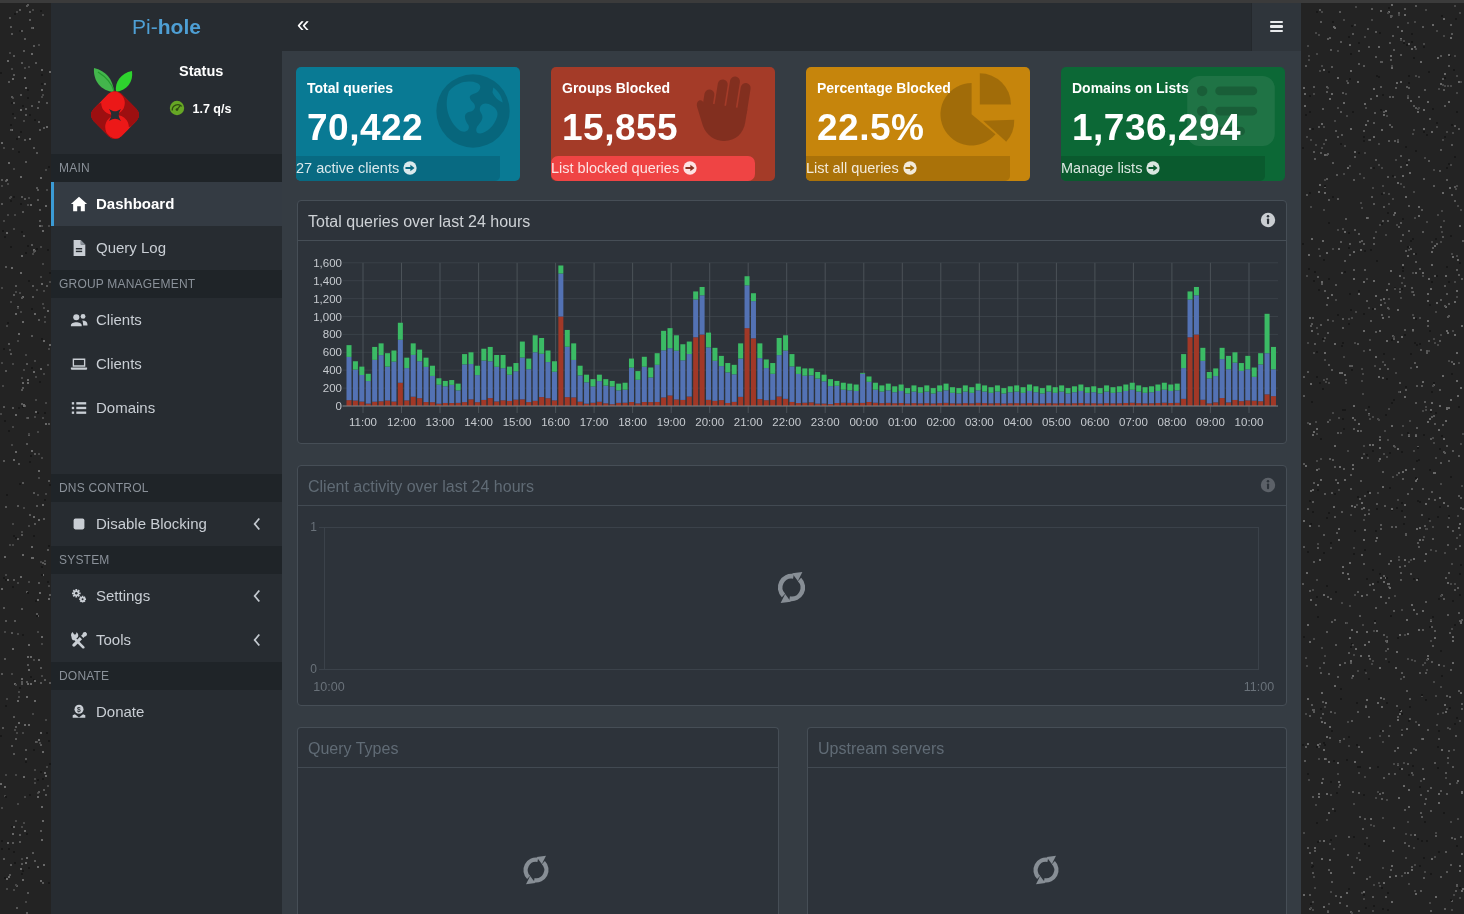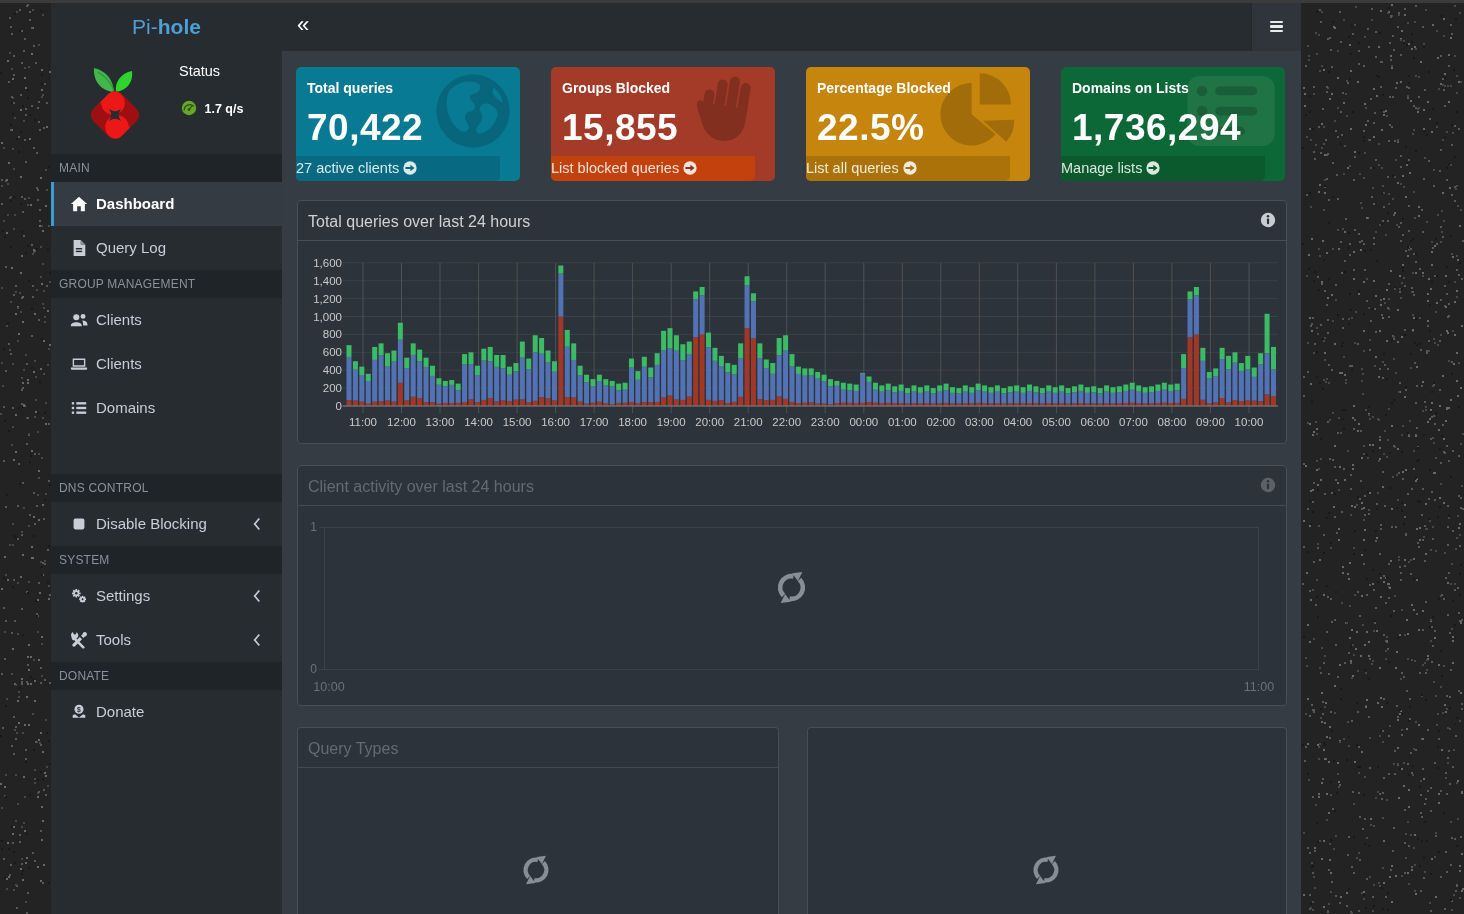--- a/index.html
+++ b/index.html
@@ -81,22 +81,22 @@
             <circle cx="12.5" cy="-1" r="13" fill="#9d0f10"></circle>
             <circle cx="-2" cy="-12" r="11.8" fill="#ec1818"></circle>
             <circle cx="2" cy="12" r="11.8" fill="#ec1818"></circle>
           </g>
         </g>
       </g>
       <g transform="translate(27,50) rotate(45)">
         <path d="M0 -8.5 C 1.6 -2.6 2.6 -1.6 8.5 0 C 2.6 1.6 1.6 2.6 0 8.5 C -1.6 2.6 -2.6 1.6 -8.5 0 C -2.6 -1.6 -1.6 -2.6 0 -8.5 Z" fill="#272c31"></path>
       </g>
     </svg>
-    <div style="position:absolute;left:128px;top:12px;width:90px;font-size:14.5px;font-weight:400;color:#fff;">Status</div>
-    <div style="position:absolute;left:130px;top:48px;">
+    <div style="position:absolute;left:128px;top:12px;width:90px;font-size:14.5px;font-weight:700;color:#fff;">Status</div>
+    <div style="position:absolute;left:118px;top:48px;">
       <svg width="16" height="16" viewBox="0 0 20 20" style="vertical-align:-3px">
         <circle cx="10" cy="10" r="9" fill="#66a725"></circle>
         <path d="M4 13 A 7 7 0 0 1 16 8" stroke="#2e4d10" stroke-width="1.6" fill="none"></path>
         <circle cx="10" cy="12" r="1.7" fill="#2e4d10"></circle>
         <path d="M10 12 L14 7" stroke="#2e4d10" stroke-width="1.5"></path>
       </svg>
       <span style="font-size:12.5px;font-weight:700;color:#fff;margin-left:3px;">1.7 q/s</span>
     </div>
     <div class="shdr" style="top:103px">MAIN</div>
     <div class="sitem active" style="top:131px">
@@ -215,21 +215,21 @@
 <g opacity="0.20" fill="#000" transform="rotate(9 50 50)">
 <rect x="19" y="28" width="12.5" height="34" rx="6.2"></rect>
 <rect x="33.5" y="13" width="12.5" height="42" rx="6.2"></rect>
 <rect x="48" y="7" width="12.5" height="48" rx="6.2"></rect>
 <rect x="62.5" y="13" width="12.5" height="42" rx="6.2"></rect>
 <path d="M19 45 L75 45 L75 62 C75 78 64 89 48.5 89 C36 89 26.5 82 21.5 70.5 L12.5 52 C9.5 45 15 40.5 19 44.5 Z"></path>
 </g>
         </svg>
       <div class="tt">Groups Blocked</div>
       <div class="num" style="font-size:37px">15,855</div>
-      <div class="ft" style="background:#c2410c;">List blocked queries <svg width="14" height="14" viewBox="0 0 20 20" style="vertical-align:-2px">
+      <div class="ft" style="background:#ef4444;border-radius:7px;">List blocked queries <svg width="14" height="14" viewBox="0 0 20 20" style="vertical-align:-2px">
             <circle cx="10" cy="10" r="9.5" fill="rgba(255,255,255,0.85)"></circle>
             <path d="M3.5 8.6 L10.5 8.6 L10.5 5.2 L16.5 10 L10.5 14.8 L10.5 11.4 L3.5 11.4 Z" fill="#8c3221"></path>
           </svg></div>
     </div>
       <div class="card" style="left:524px;top:16px;background:#c6850c;">
       <svg class="bigicon" viewBox="0 0 100 100" width="82" height="82" style="right:10px;top:3px;">
 <g opacity="0.18" fill="#000">
 <path d="M 41 16 A 38 38 0 1 0 70.1 78.4 L 41 54 Z"></path>
 <path d="M 51 4 A 38 38 0 0 1 89 42 L 51 42 Z"></path>
 <path d="M 55 62 L 92.98 60.67 A 38 38 0 0 1 83.2 87.4 Z"></path>
@@ -806,20 +806,21 @@
 <path d="M 10.22 25.78 A 11 11 0 0 1 19.91 7.17" stroke="#878e95" stroke-width="4.6"></path>
 <path d="M 18.6 4.2 L 24.2 11.7 L 28.6 2.9 Z" fill="#878e95"></path>
 <g transform="rotate(180 18 18)">
 <path d="M 10.22 25.78 A 11 11 0 0 1 19.91 7.17" stroke="#878e95" stroke-width="4.6"></path>
 <path d="M 18.6 4.2 L 24.2 11.7 L 28.6 2.9 Z" fill="#878e95"></path>
 </g>
             </g>
           </svg></div>
     </div>
     <div class="panel" id="p4" style="left:525px;top:676px;width:480px;height:220px;border-bottom:none;border-radius:4px 4px 0 0;">
+      <div class="ph dim">Upstream servers</div>
       <div style="position:absolute;left:221px;top:125px;"><svg width="34" height="34" viewBox="0 0 36 36">
             <g fill="none">
 <path d="M 10.22 25.78 A 11 11 0 0 1 19.91 7.17" stroke="#878e95" stroke-width="4.6"></path>
 <path d="M 18.6 4.2 L 24.2 11.7 L 28.6 2.9 Z" fill="#878e95"></path>
 <g transform="rotate(180 18 18)">
 <path d="M 10.22 25.78 A 11 11 0 0 1 19.91 7.17" stroke="#878e95" stroke-width="4.6"></path>
 <path d="M 18.6 4.2 L 24.2 11.7 L 28.6 2.9 Z" fill="#878e95"></path>
 </g>
             </g>
           </svg></div>

